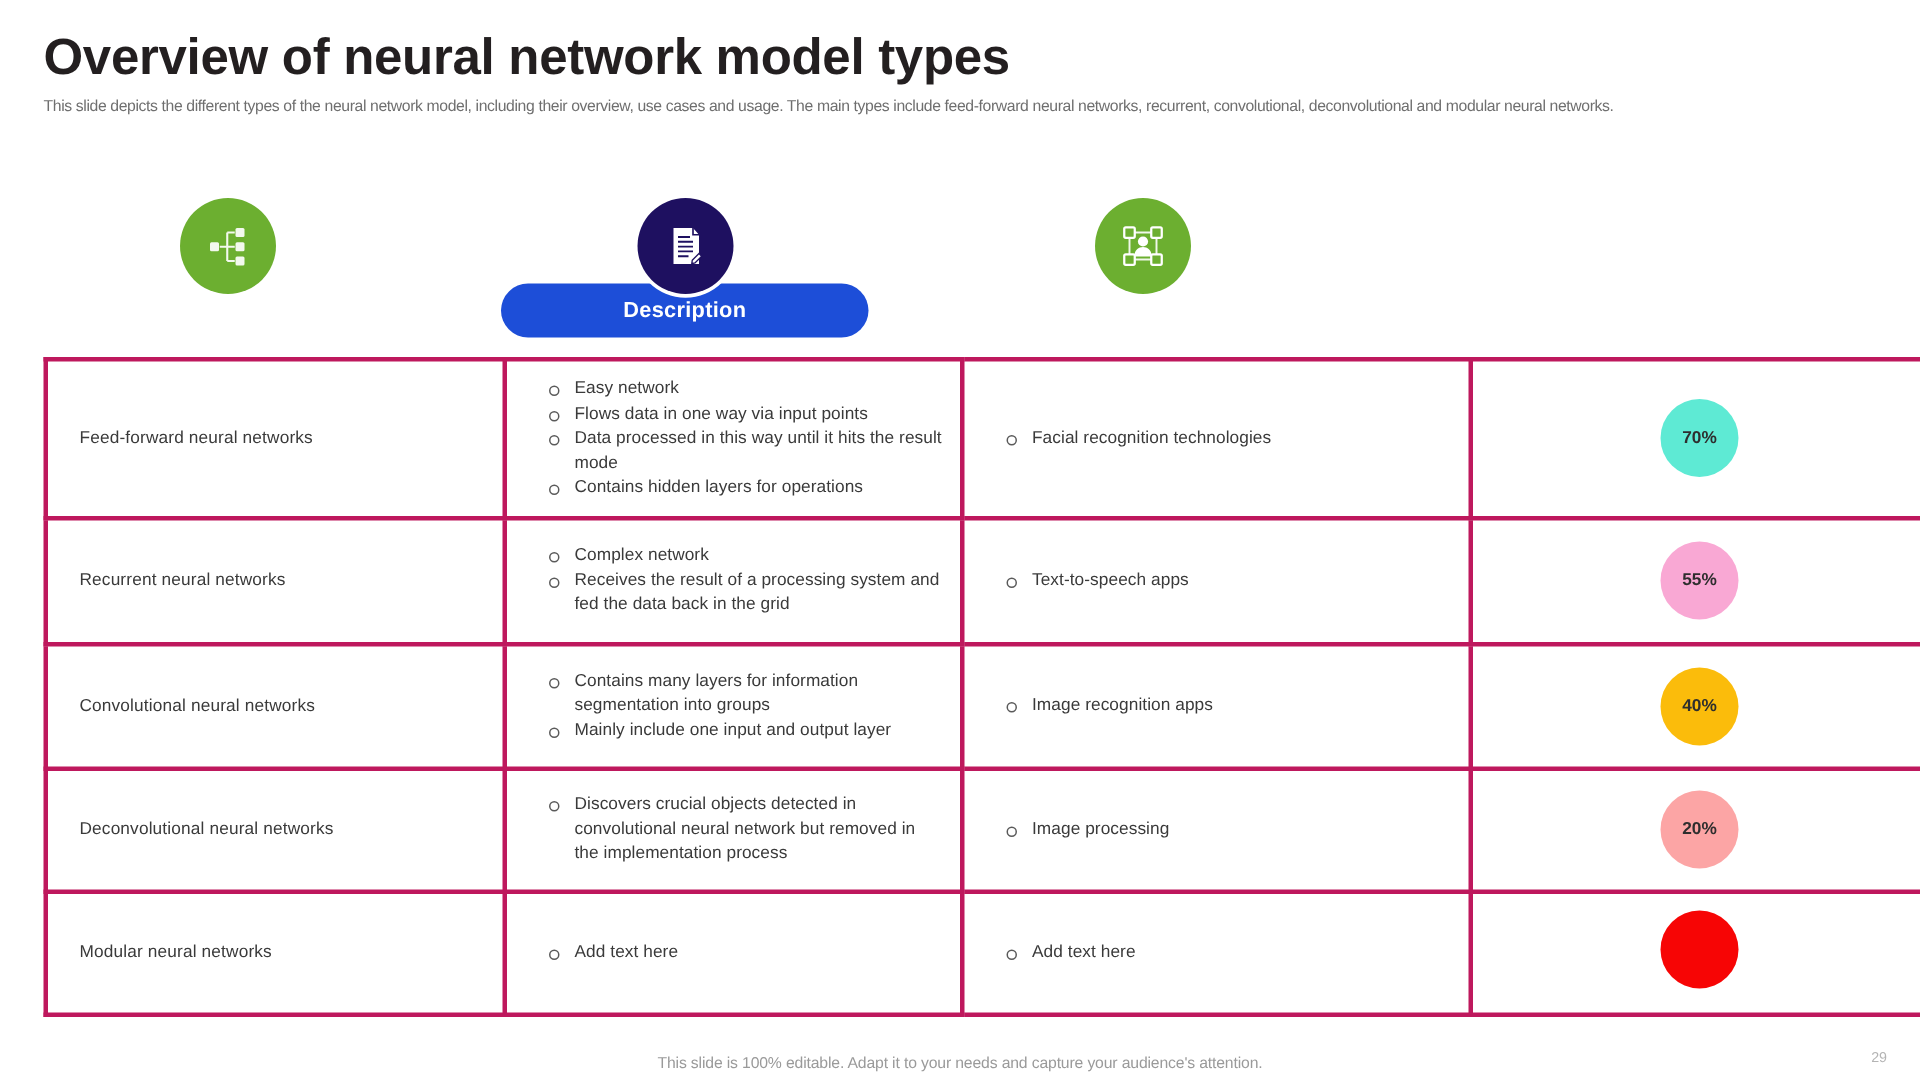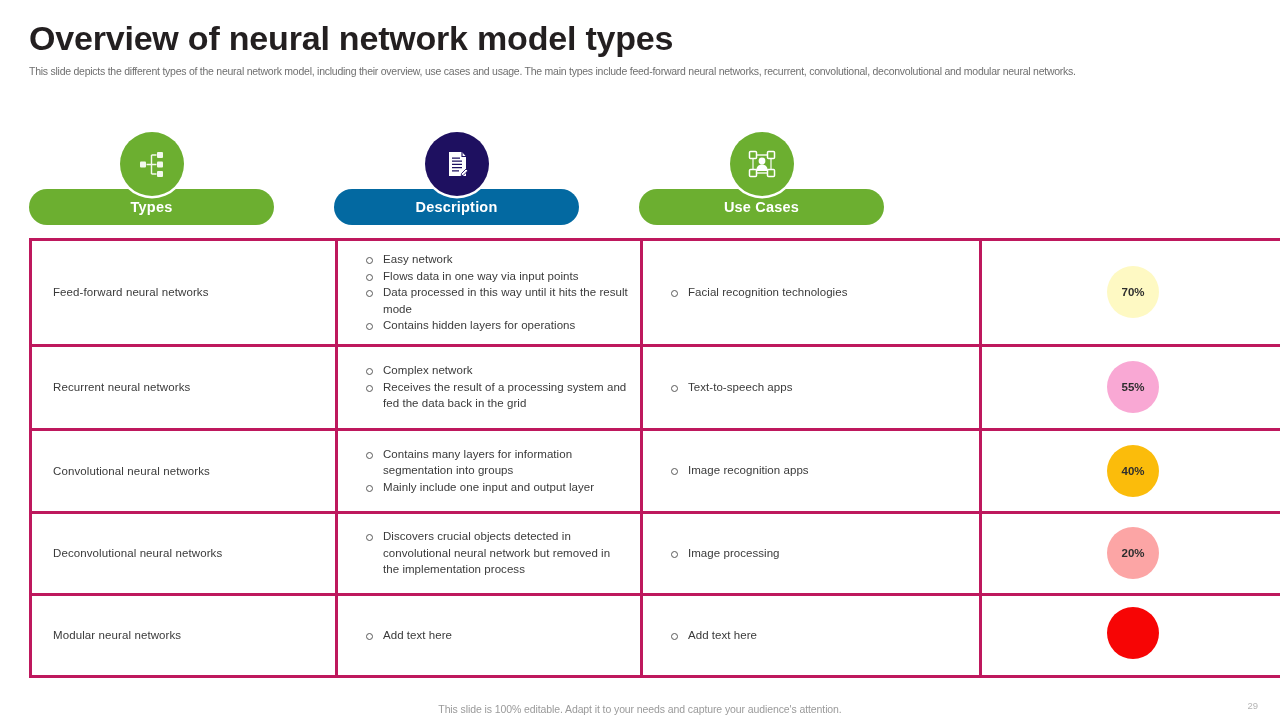--- a/index.html
+++ b/index.html
@@ -187,48 +187,46 @@
   <div class="col-head" style="left:0px;">
     <div class="circle" style="background:#6CAF30;">
       <svg width="30" height="30" viewBox="0 0 30 30">
         <rect x="3" y="12.5" width="6" height="6" rx="1" fill="#fff" opacity="0.92"></rect>
         <rect x="20" y="3" width="6" height="6" rx="1" fill="#fff" opacity="0.92"></rect>
         <rect x="20" y="12.5" width="6" height="6" rx="1" fill="#fff" opacity="0.92"></rect>
         <rect x="20" y="22" width="6" height="6" rx="1" fill="#fff" opacity="0.92"></rect>
         <path d="M9.5 15.5 H14.5 M14.5 6 V25 M14.5 6 H19.5 M14.5 15.5 H19.5 M14.5 25 H19.5" stroke="#fff" stroke-width="1.4" fill="none" opacity="0.92"></path>
       </svg>
     </div>
-    <div class="pill" style="background:#6CAF30;">Types</div>
   </div>
 
   <div class="col-head" style="left:305px;">
     <div class="circle" style="background:#1E1060;">
       <svg width="30" height="30" viewBox="0 0 30 30">
         <path d="M7 3 H20 L24 7.5 V27 H7 Z" fill="#fff"></path>
         <path d="M20 3 V7.5 H24" fill="none" stroke="#1E1060" stroke-width="1.1"></path>
         <path d="M10 9 H18 M10 12.2 H20 M10 15.4 H20 M10 18.6 H20 M10 21.8 H17" stroke="#1E1060" stroke-width="1.25"></path>
         <path d="M19.5 24.5 L24 20 L25.8 21.8 L21.3 26.3 L19.2 26.8 Z" fill="#fff" stroke="#1E1060" stroke-width="0.9"></path>
       </svg>
     </div>
-    <div class="pill" style="background:#0369a1;">Description</div>
+    <div class="pill" style="background:#1d4ed8;">Description</div>
   </div>
 
   <div class="col-head" style="left:610px;">
     <div class="circle" style="background:#6CAF30;">
       <svg width="32" height="32" viewBox="0 0 32 32">
         <path d="M7 7 H25 M7 25 H25 M7 7 V25 M25 7 V25" stroke="#fff" stroke-width="1.3" fill="none" opacity="0.9"></path>
         <rect x="3.5" y="3.5" width="7" height="7" rx="1" fill="#6CAF30" stroke="#fff" stroke-width="1.5"></rect>
         <rect x="21.5" y="3.5" width="7" height="7" rx="1" fill="#6CAF30" stroke="#fff" stroke-width="1.5"></rect>
         <rect x="3.5" y="21.5" width="7" height="7" rx="1" fill="#6CAF30" stroke="#fff" stroke-width="1.5"></rect>
         <rect x="21.5" y="21.5" width="7" height="7" rx="1" fill="#6CAF30" stroke="#fff" stroke-width="1.5"></rect>
         <circle cx="16" cy="13" r="3.4" fill="#fff"></circle>
         <path d="M10.2 23 C10.2 18.6 13 16.6 16 16.6 C19 16.6 21.8 18.6 21.8 23 Z" fill="#fff"></path>
       </svg>
     </div>
-    <div class="pill" style="background:#6CAF30;">Use Cases</div>
   </div>
 
 
 </div>
 
 <table class="tbl">
   <tbody>
 
     <tr style="height:96px;">
       <td class="c-type">
@@ -241,21 +239,21 @@
           <li>Data processed in this way until it hits the result mode</li>
           <li>Contains hidden layers for operations</li>
         </ul>
       </td>
       <td class="c-use">
         <ul class="bullets">
           <li>Facial recognition  technologies</li>
         </ul>
       </td>
       <td class="c-usage usage-cell">
-        <span class="usage-bubble" style="background:#fef9c3;">70%</span>
+        <span class="usage-bubble" style="background:#5eead4;">70%</span>
       </td>
     </tr>
 
     <tr style="height:84px;">
       <td class="c-type">
         <div class="type-text">Recurrent  neural networks</div>
       </td>
       <td class="c-desc">
         <ul class="bullets">
           <li>Complex network</li>

